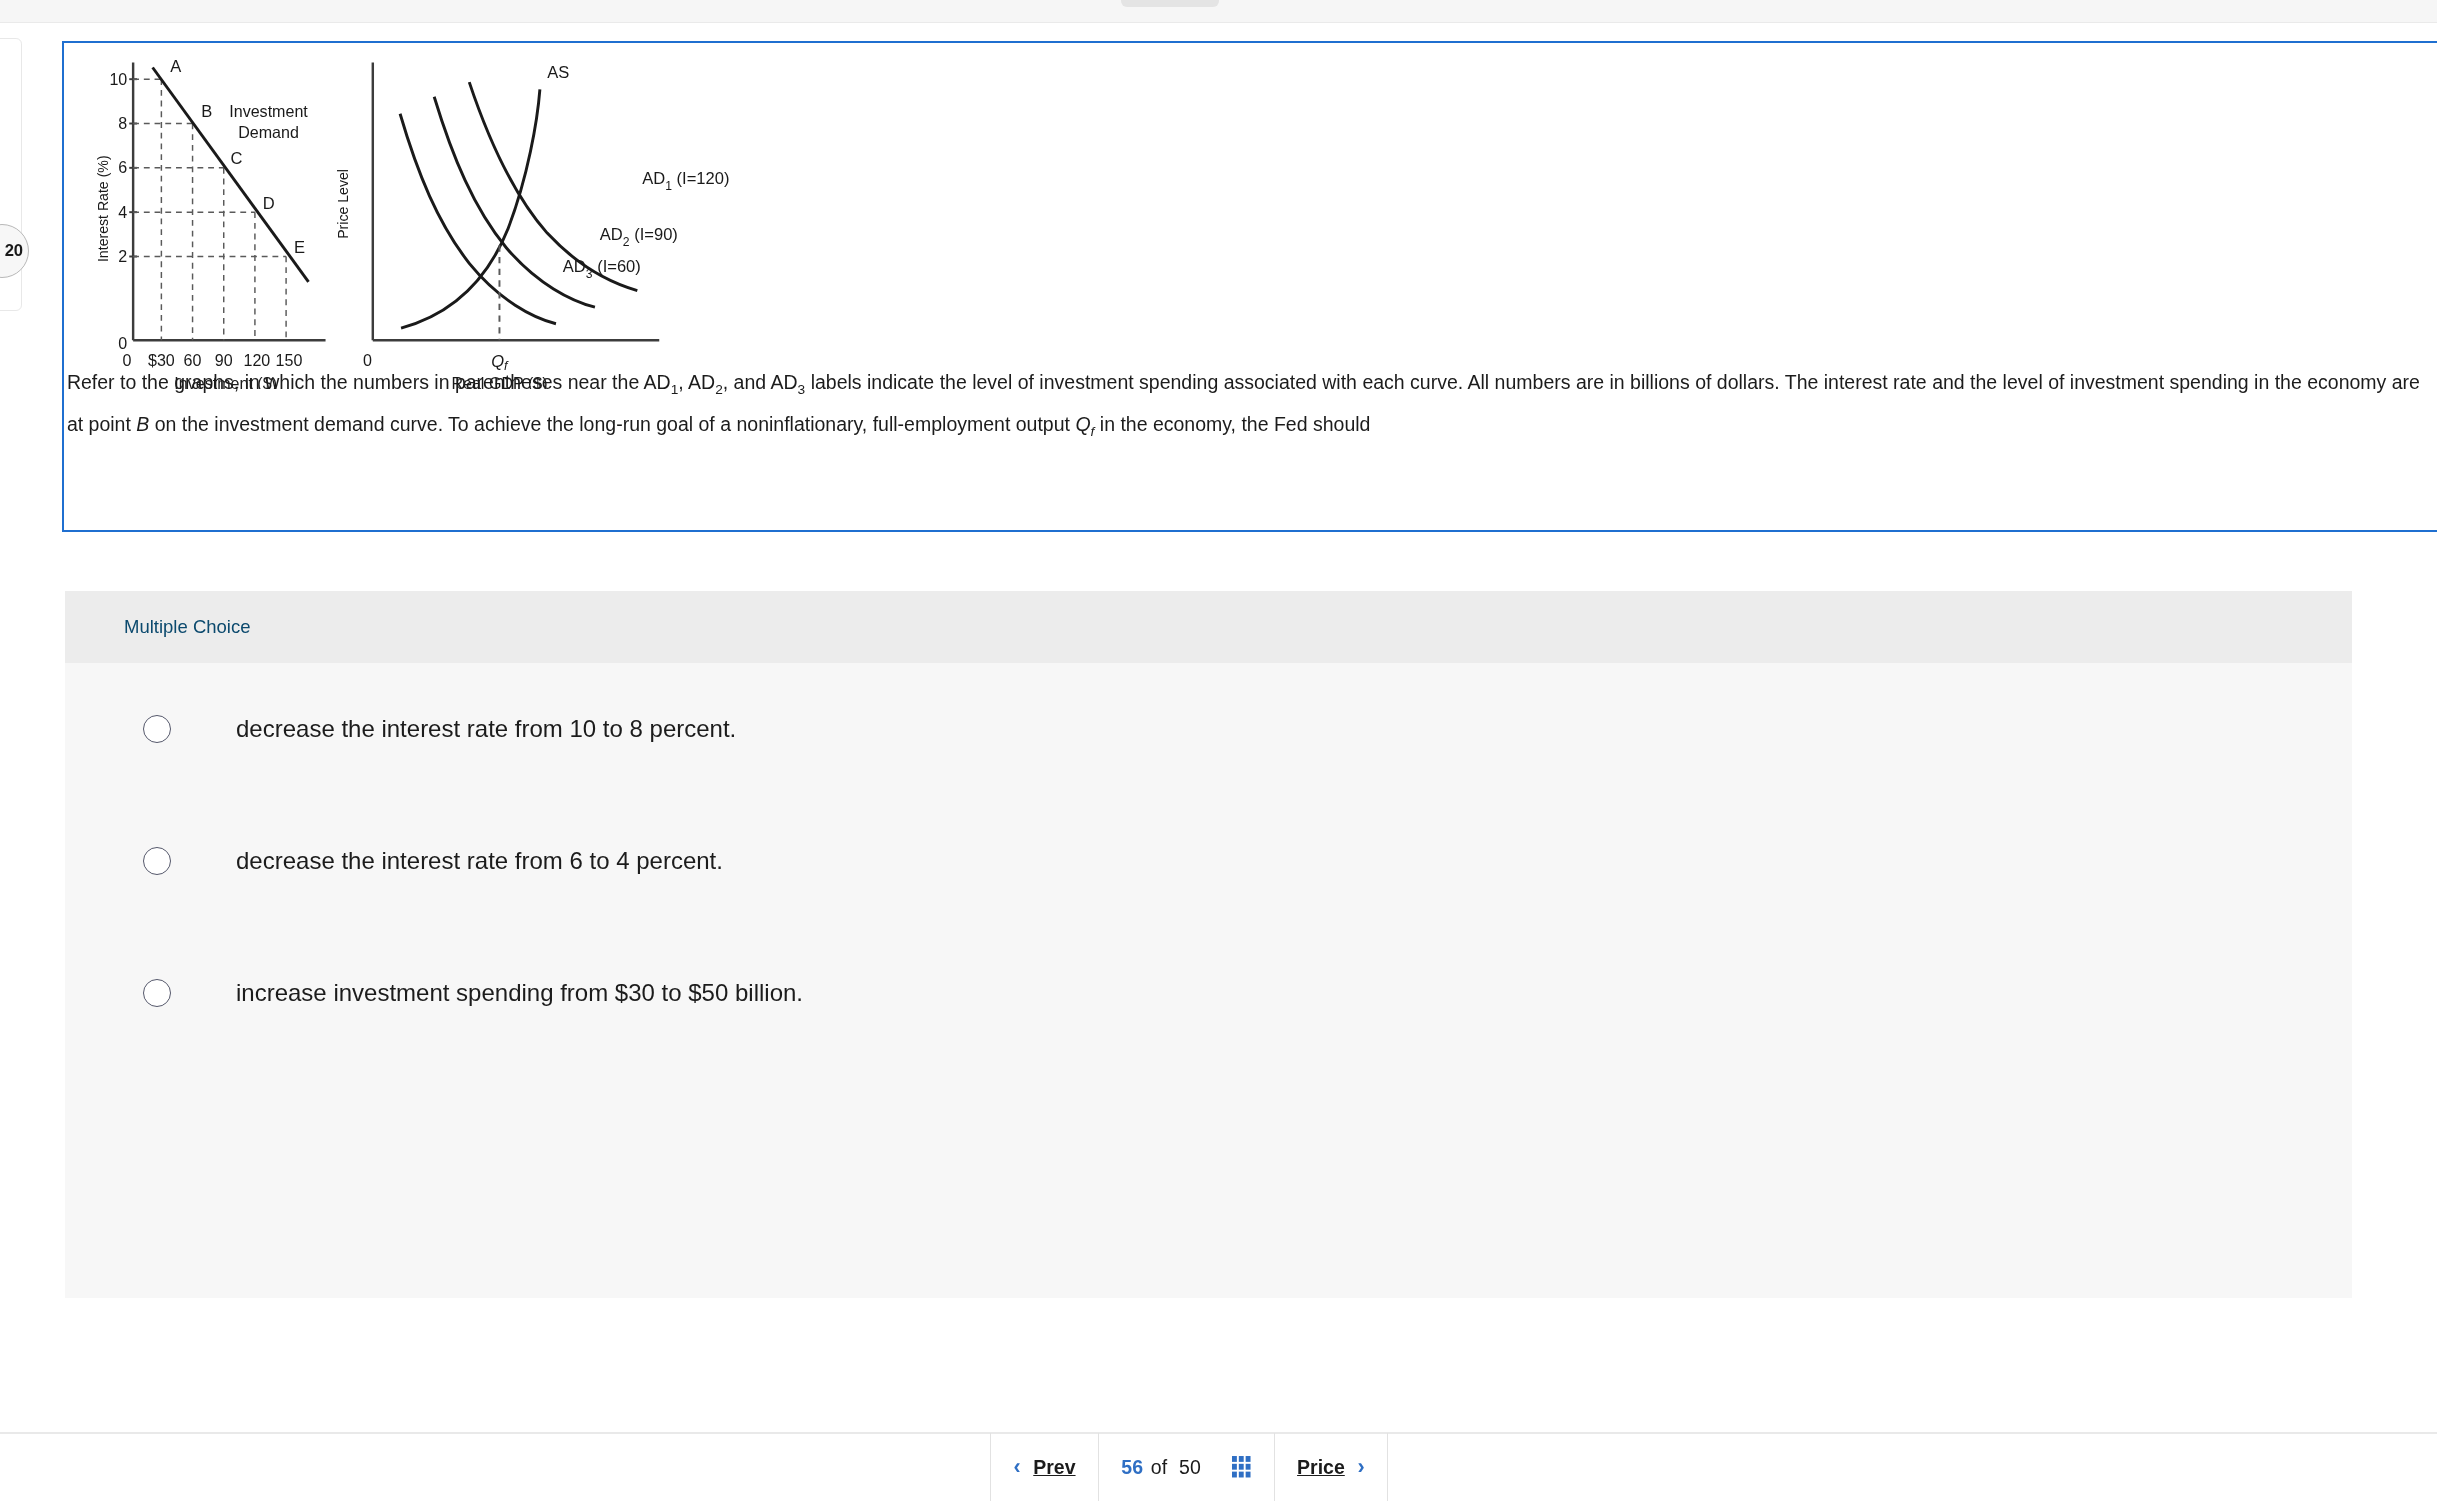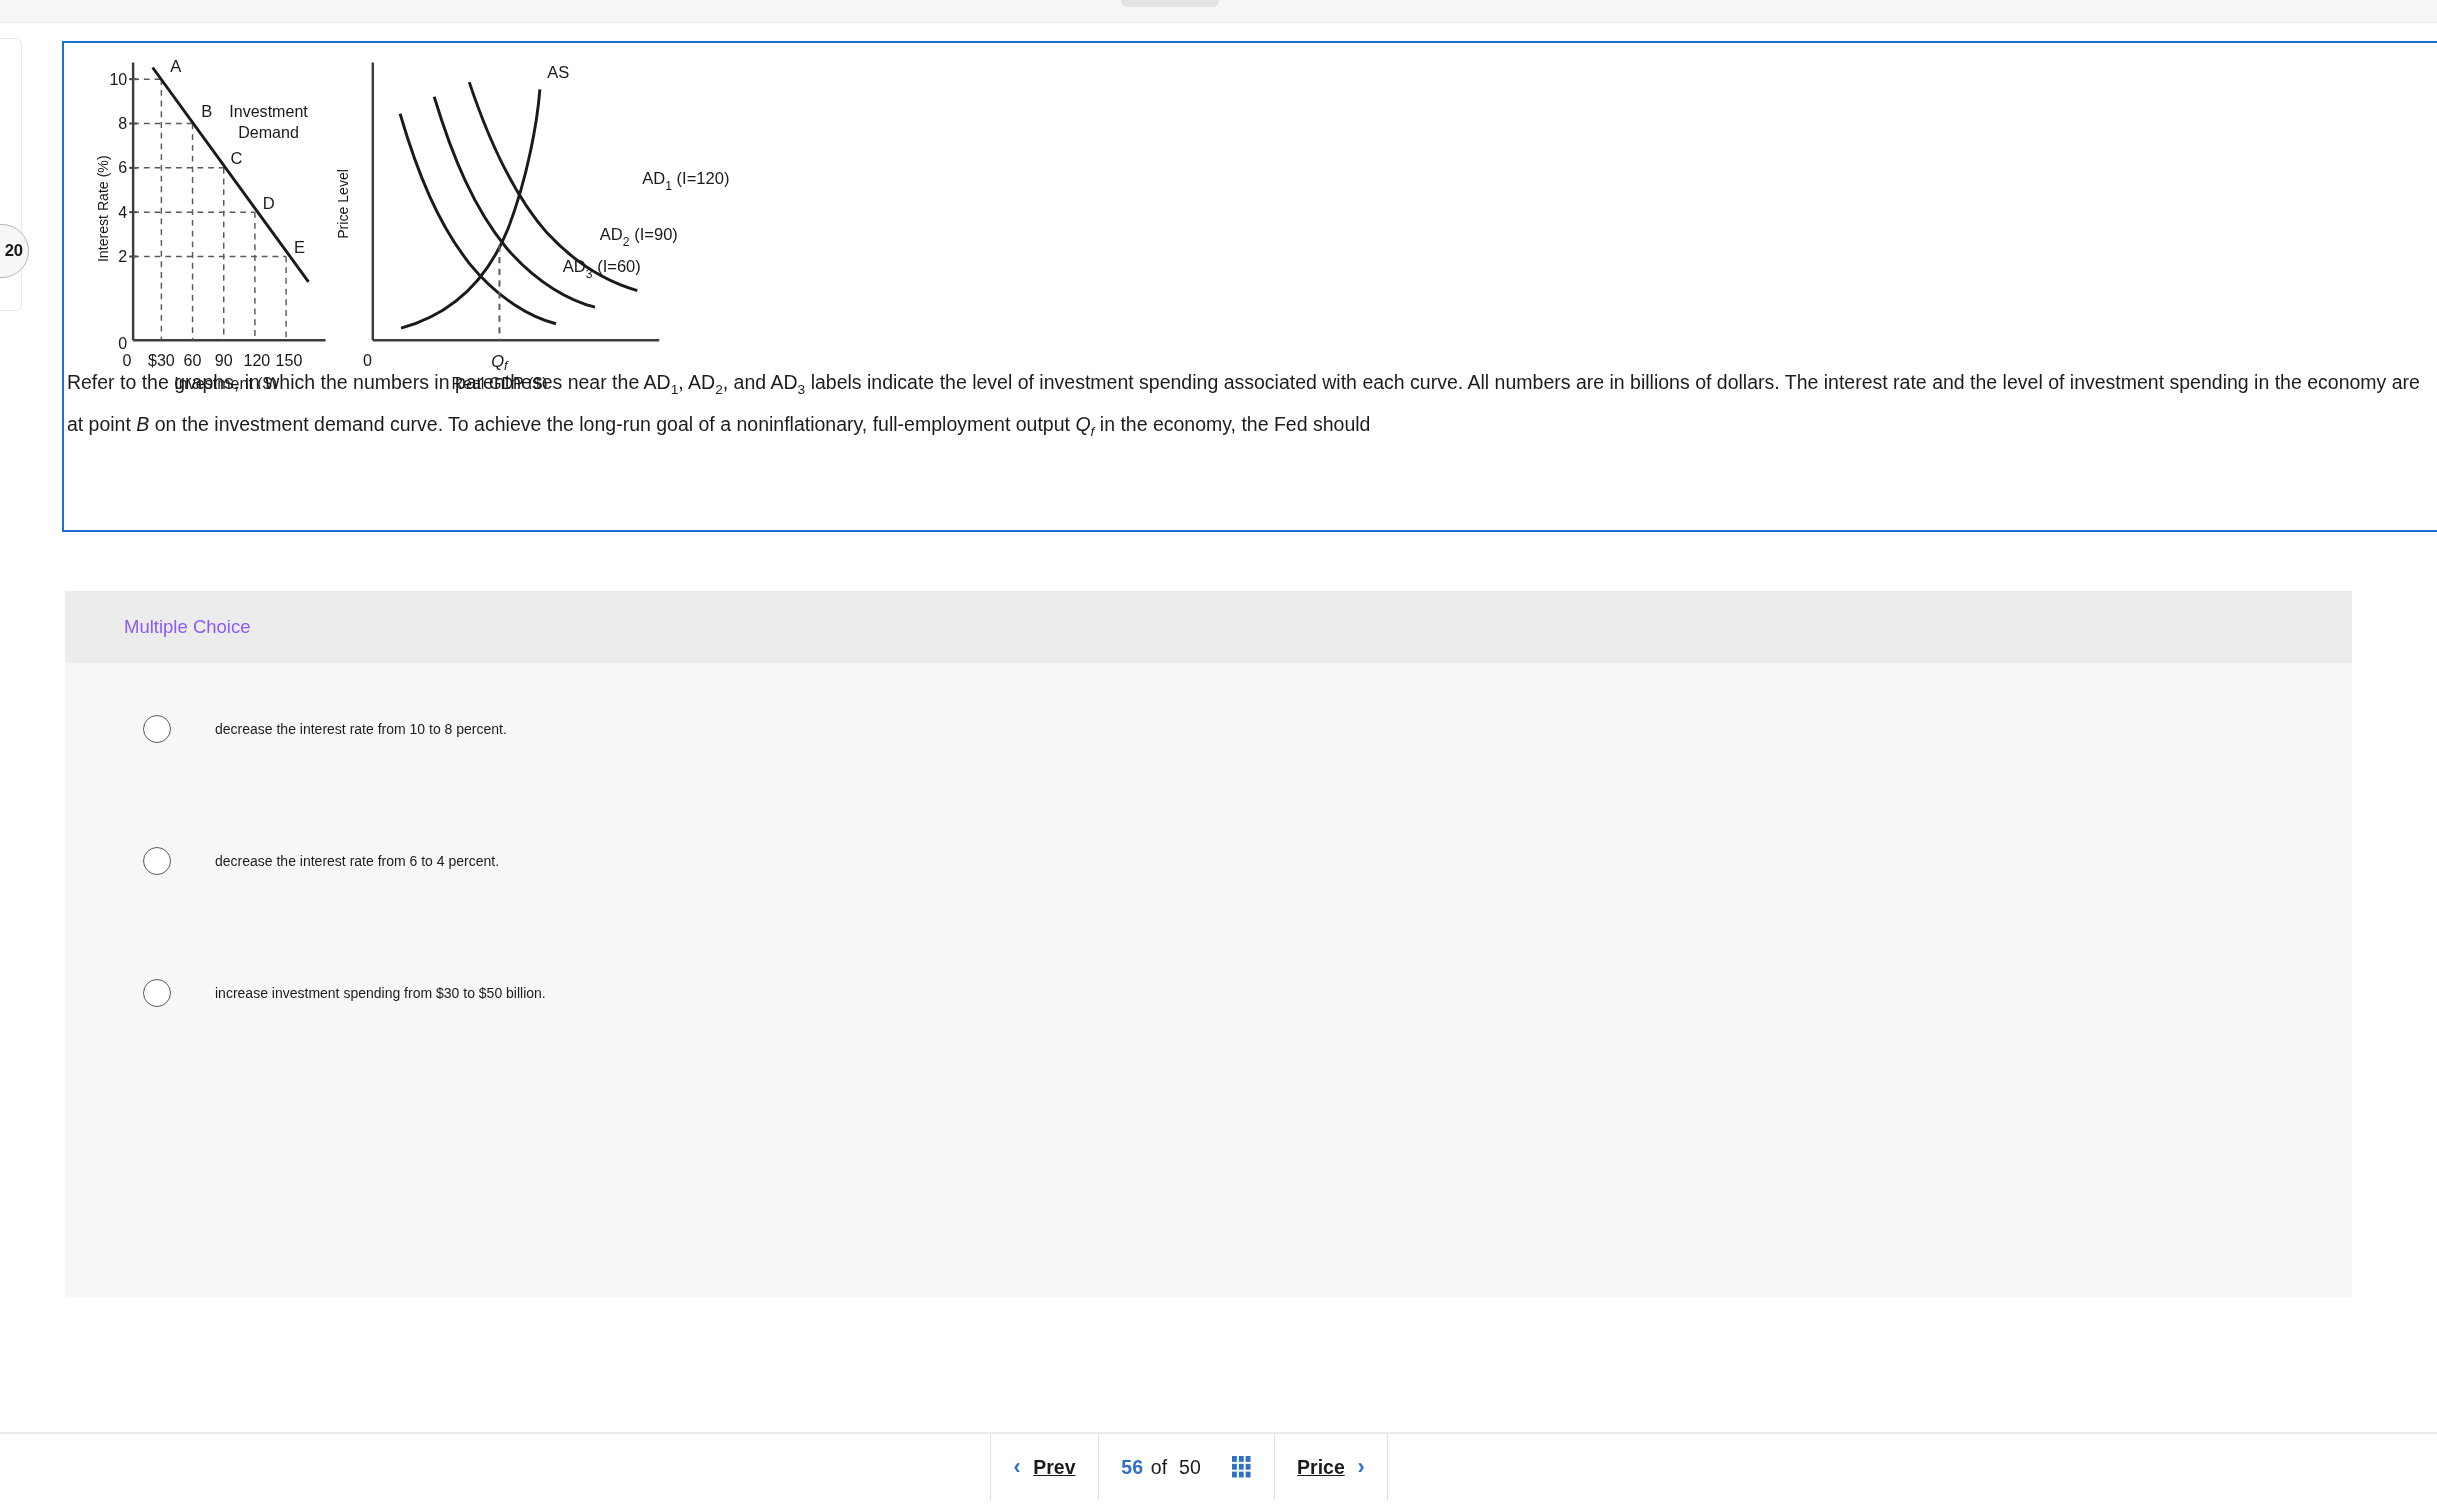--- a/index.html
+++ b/index.html
@@ -70,37 +70,37 @@
     position:absolute; left: 65px; top: 591px;
     width: 2287px; height: 707px;
     background: #f7f7f7;
   }
   .answers-header {
     position:absolute; left: 0; top: 0; width: 2287px; height: 72px;
     background: #ececec;
     display:flex; align-items:center;
   }
   .answers-header span {
-    margin-left: 59px; font-size: 18.5px; color: #8b5cf6; text-align: right;
+    margin-left: 59px; font-size: 18.5px; color: #0c4a6e; text-align: right;
   }
   .options { position:absolute; left:0; top: 72px; width: 2287px; }
   .option-row {
     position: relative;
     height: 132px;
     display:flex; align-items:center;
   }
   .radio {
     position:absolute; left: 78px; top: 52px;
     width: 28px; height: 28px; border-radius: 50%;
     background: #ffffff; border: 1.5px solid #55586b;
   }
   .option-label {
-    position:absolute; left: 150px; top: 0; height: 132px;
+    position:absolute; left: 171px; top: 0; height: 132px;
     display:flex; align-items:center;
-    font-size: 14px; color: #1c1c1c;
+    font-size: 24px; color: #1c1c1c;
   }
 
   
   .bottom-rule {
     position:absolute; left: 0; top: 1432px; width: 2625px; height: 1.5px;
     background: #e9e9e9;
   }
   .nav-bar {
     position:absolute; left: 990px; top: 1433px;
     height: 68px; display:flex; align-items:stretch;

